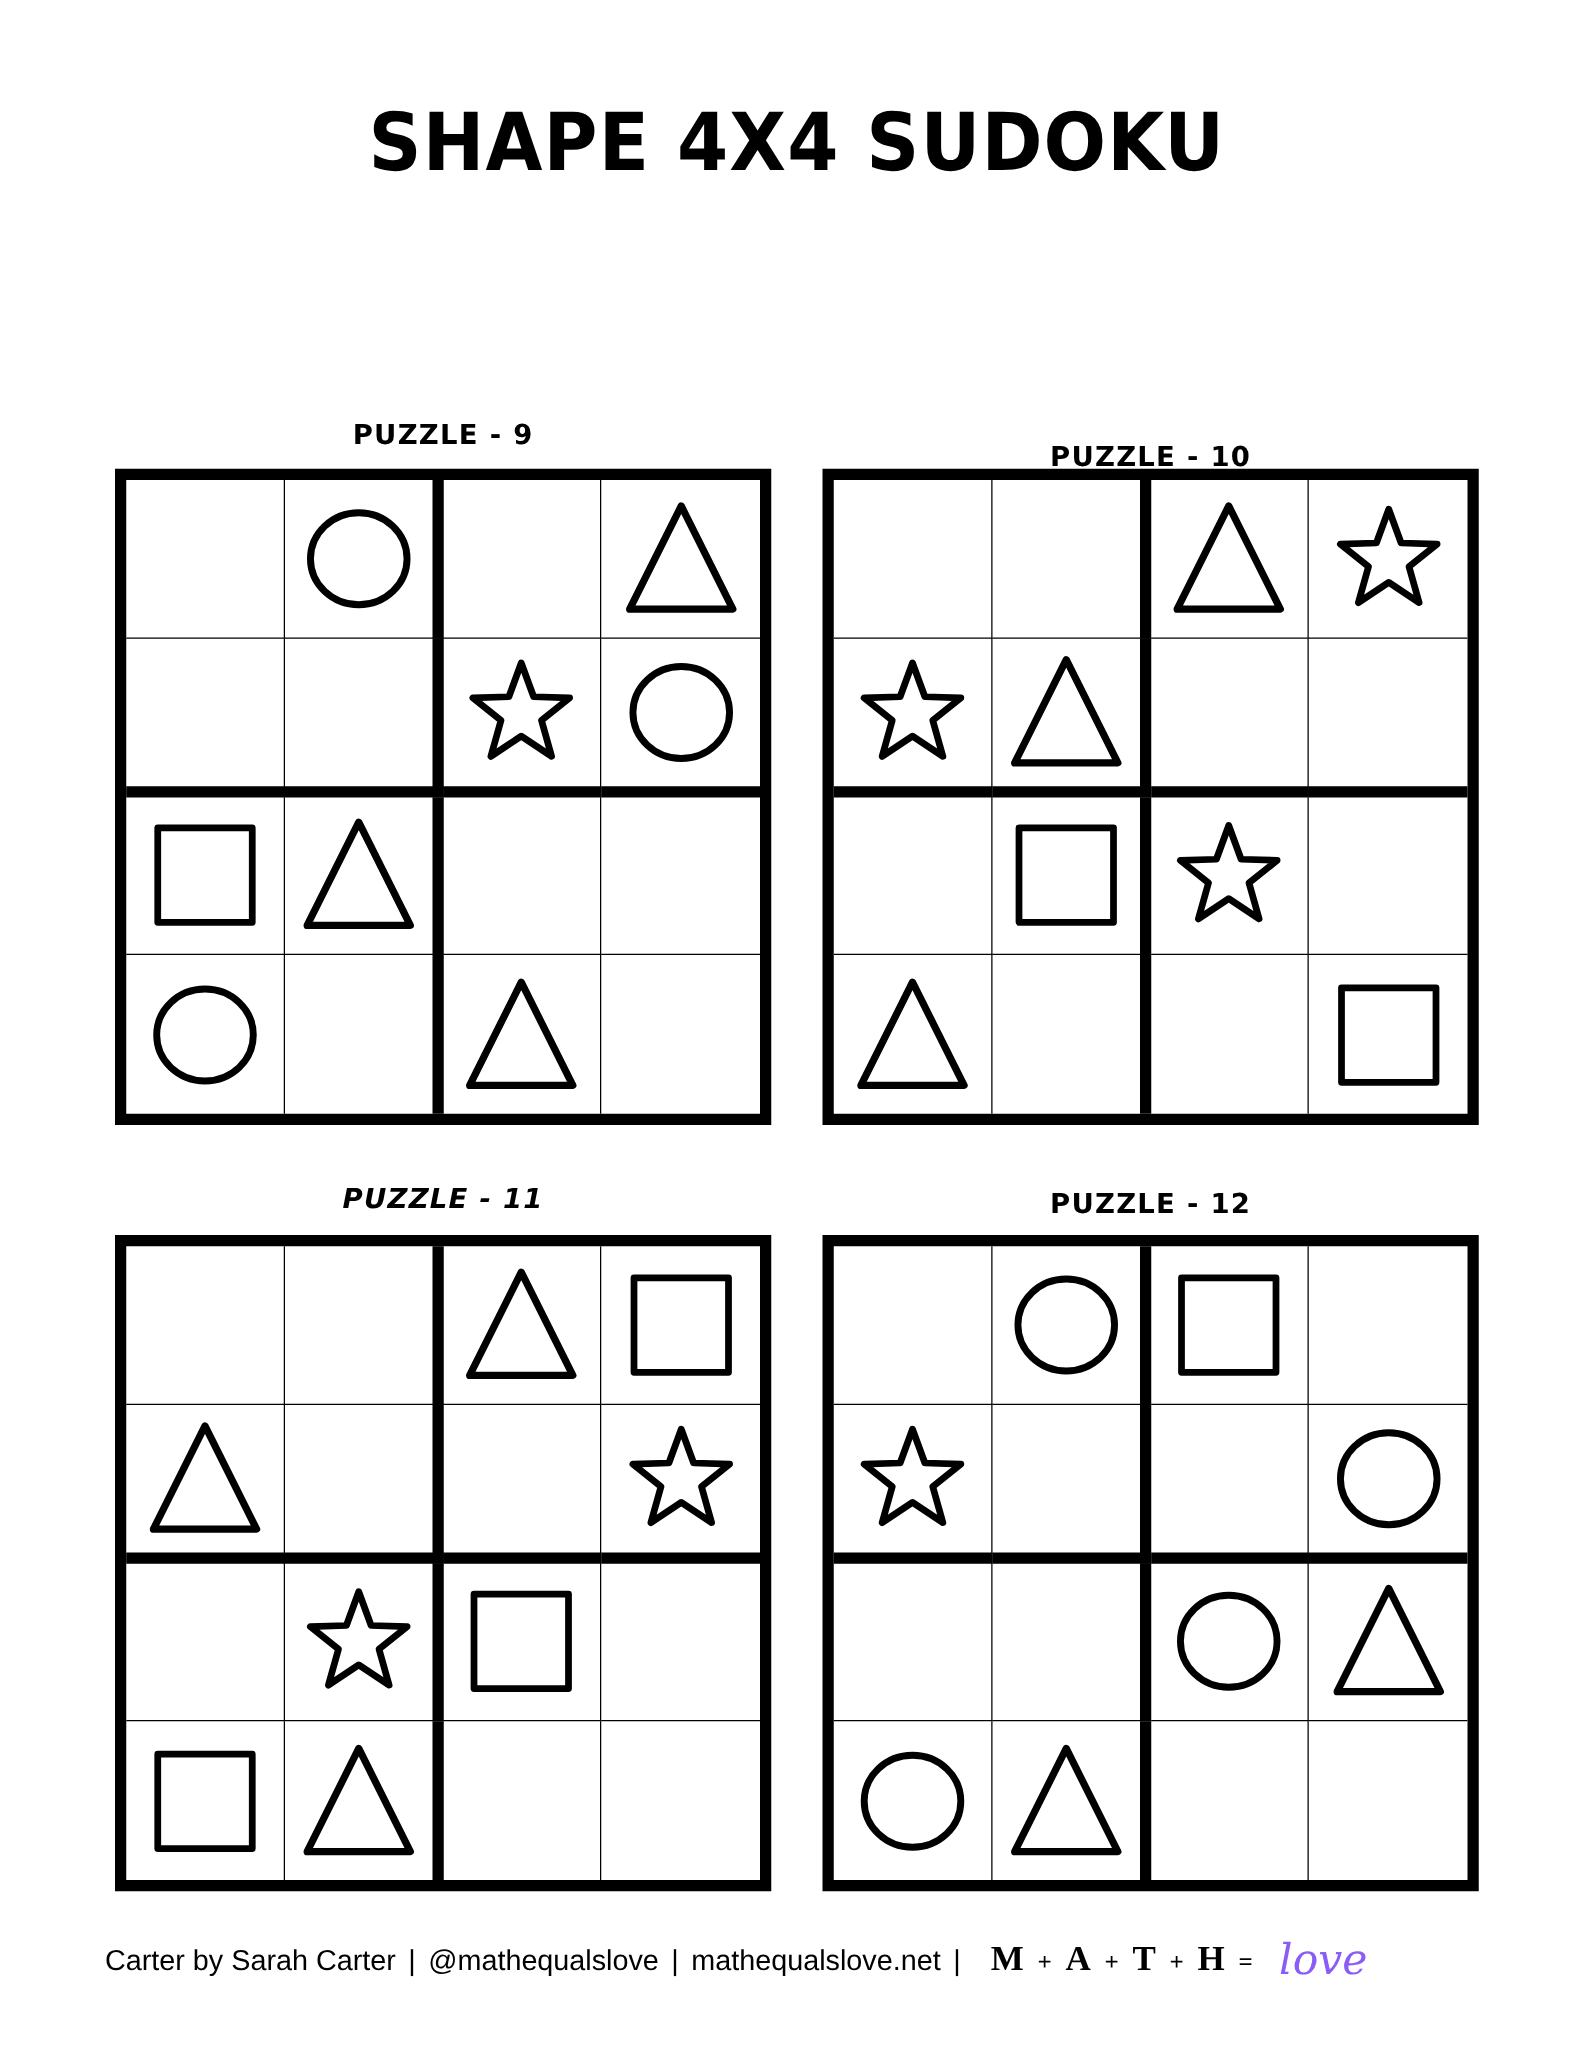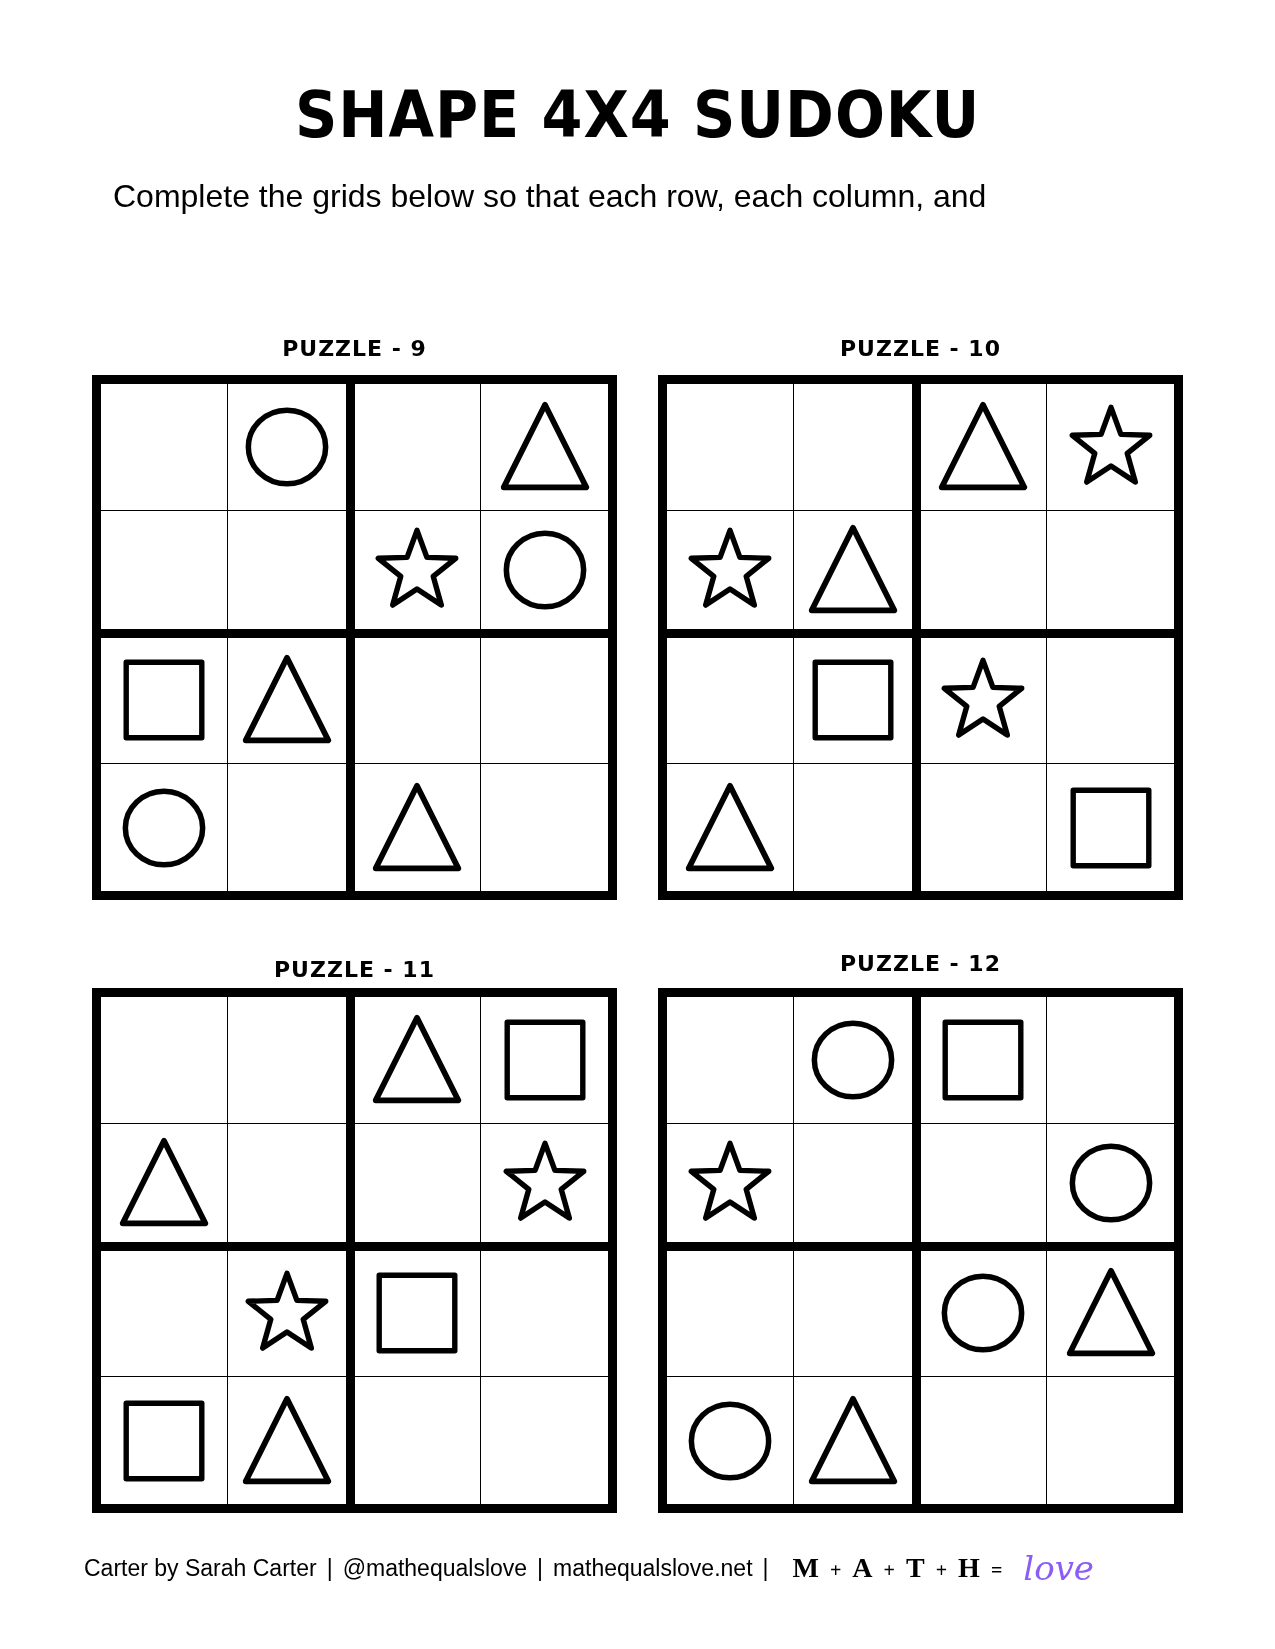--- a/index.html
+++ b/index.html
@@ -19,21 +19,20 @@
   .footer .sep { margin: 0 10px; }
   .brand { font-family: Liberation Serif, serif; font-weight: bold; font-size: 28px; margin-left: 14px; letter-spacing: 1px; }
   .brand .plus { font-size: 20px; margin: 0 10px; }
   .love { font-family: "DejaVu Serif", serif; font-style: italic; color: #8b5cf6; font-size: 34px; margin-left: 10px; }
 </style>
 </head>
 <body>
 
 <div class="title">SHAPE 4X4 SUDOKU</div>
 <div class="desc">
-  <div>Complete the grids below so that each row, each column, and</div>
 </div>
 
 <div class="puzzle" style="left:92px; top:330px;">
   <div class="puzzle-label" style="top:6px;">PUZZLE - 9</div>
   <div class="grid" style="top:45px;">
       <div class="cell c0 r0"></div>
       <div class="cell c1 r0">
         <svg viewBox="0 0 100 100" style="width:92px;height:92px">
           <ellipse cx="50" cy="50" rx="42" ry="40" fill="none" stroke="#000" stroke-width="6"></ellipse>
         </svg>
@@ -77,21 +76,21 @@
       <div class="cell c2 r3">
         <svg viewBox="0 0 100 100" style="width:96px;height:96px">
           <polygon points="50,6 93,92 7,92" fill="none" stroke="#000" stroke-width="6" stroke-linejoin="round"></polygon>
         </svg>
       </div>
       <div class="cell c3 r3"></div>
     </div>
 </div>
 
 <div class="puzzle" style="left:658px; top:330px;">
-  <div class="puzzle-label" style="top:6px;">PUZZLE - 10</div>
+  <div class="puzzle-label" style="top:24px;">PUZZLE - 10</div>
   <div class="grid" style="top:45px;">
       <div class="cell c0 r0"></div>
       <div class="cell c1 r0"></div>
       <div class="cell c2 r0">
         <svg viewBox="0 0 100 100" style="width:96px;height:96px">
           <polygon points="50,6 93,92 7,92" fill="none" stroke="#000" stroke-width="6" stroke-linejoin="round"></polygon>
         </svg>
       </div>
       <div class="cell c3 r0">
         <svg viewBox="0 0 100 100" style="width:90px;height:90px">
@@ -131,21 +130,21 @@
       <div class="cell c2 r3"></div>
       <div class="cell c3 r3">
         <svg viewBox="0 0 100 100" style="width:90px;height:90px">
           <rect x="8" y="8" width="84" height="84" fill="none" stroke="#000" stroke-width="6" stroke-linejoin="round"></rect>
         </svg>
       </div>
     </div>
 </div>
 
 <div class="puzzle" style="left:92px; top:943px;">
-  <div class="puzzle-label" style="top:14px;">PUZZLE - 11</div>
+  <div class="puzzle-label" style="top:4px;font-style:italic;">PUZZLE - 11</div>
   <div class="grid" style="top:45px;">
       <div class="cell c0 r0"></div>
       <div class="cell c1 r0"></div>
       <div class="cell c2 r0">
         <svg viewBox="0 0 100 100" style="width:96px;height:96px">
           <polygon points="50,6 93,92 7,92" fill="none" stroke="#000" stroke-width="6" stroke-linejoin="round"></polygon>
         </svg>
       </div>
       <div class="cell c3 r0">
         <svg viewBox="0 0 100 100" style="width:90px;height:90px">

